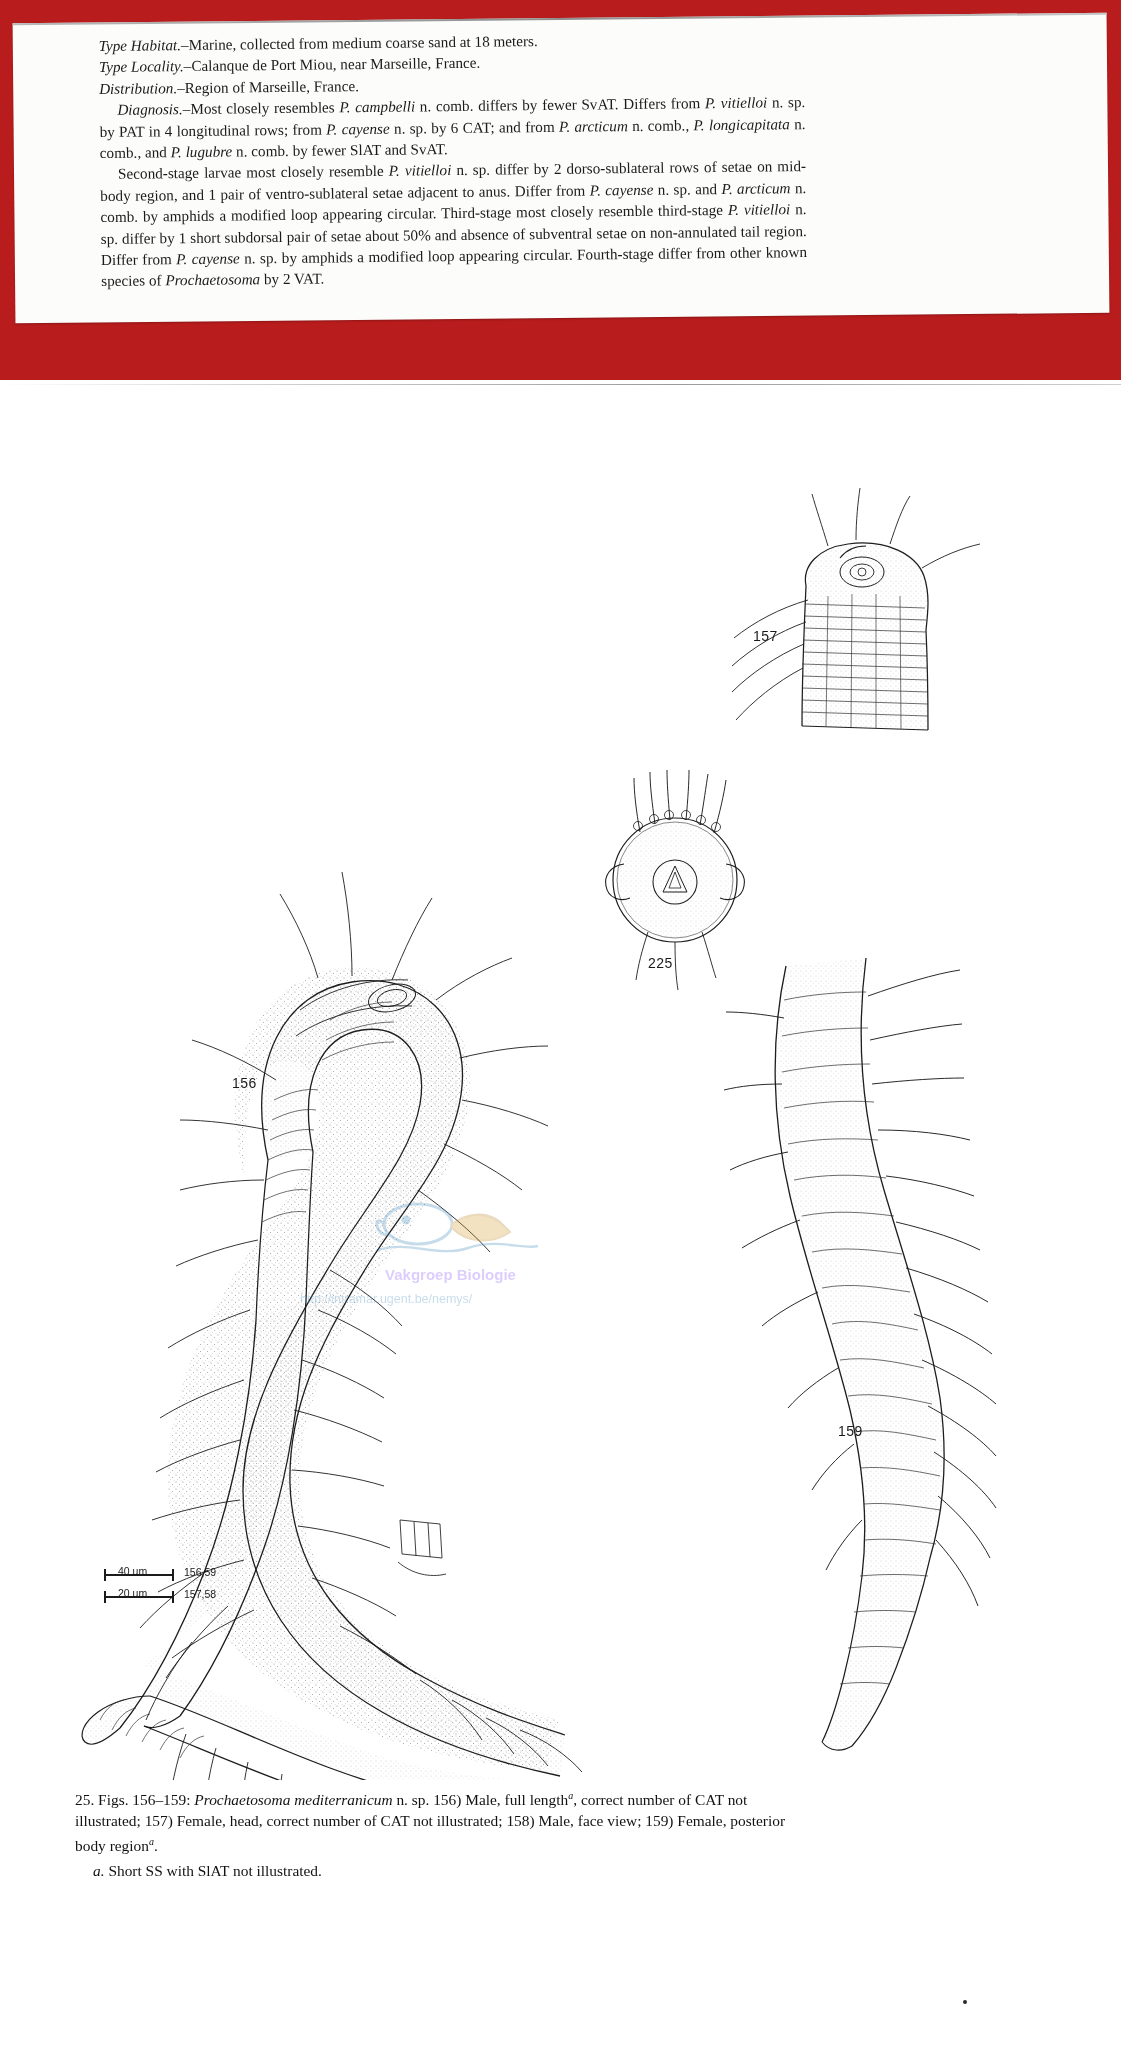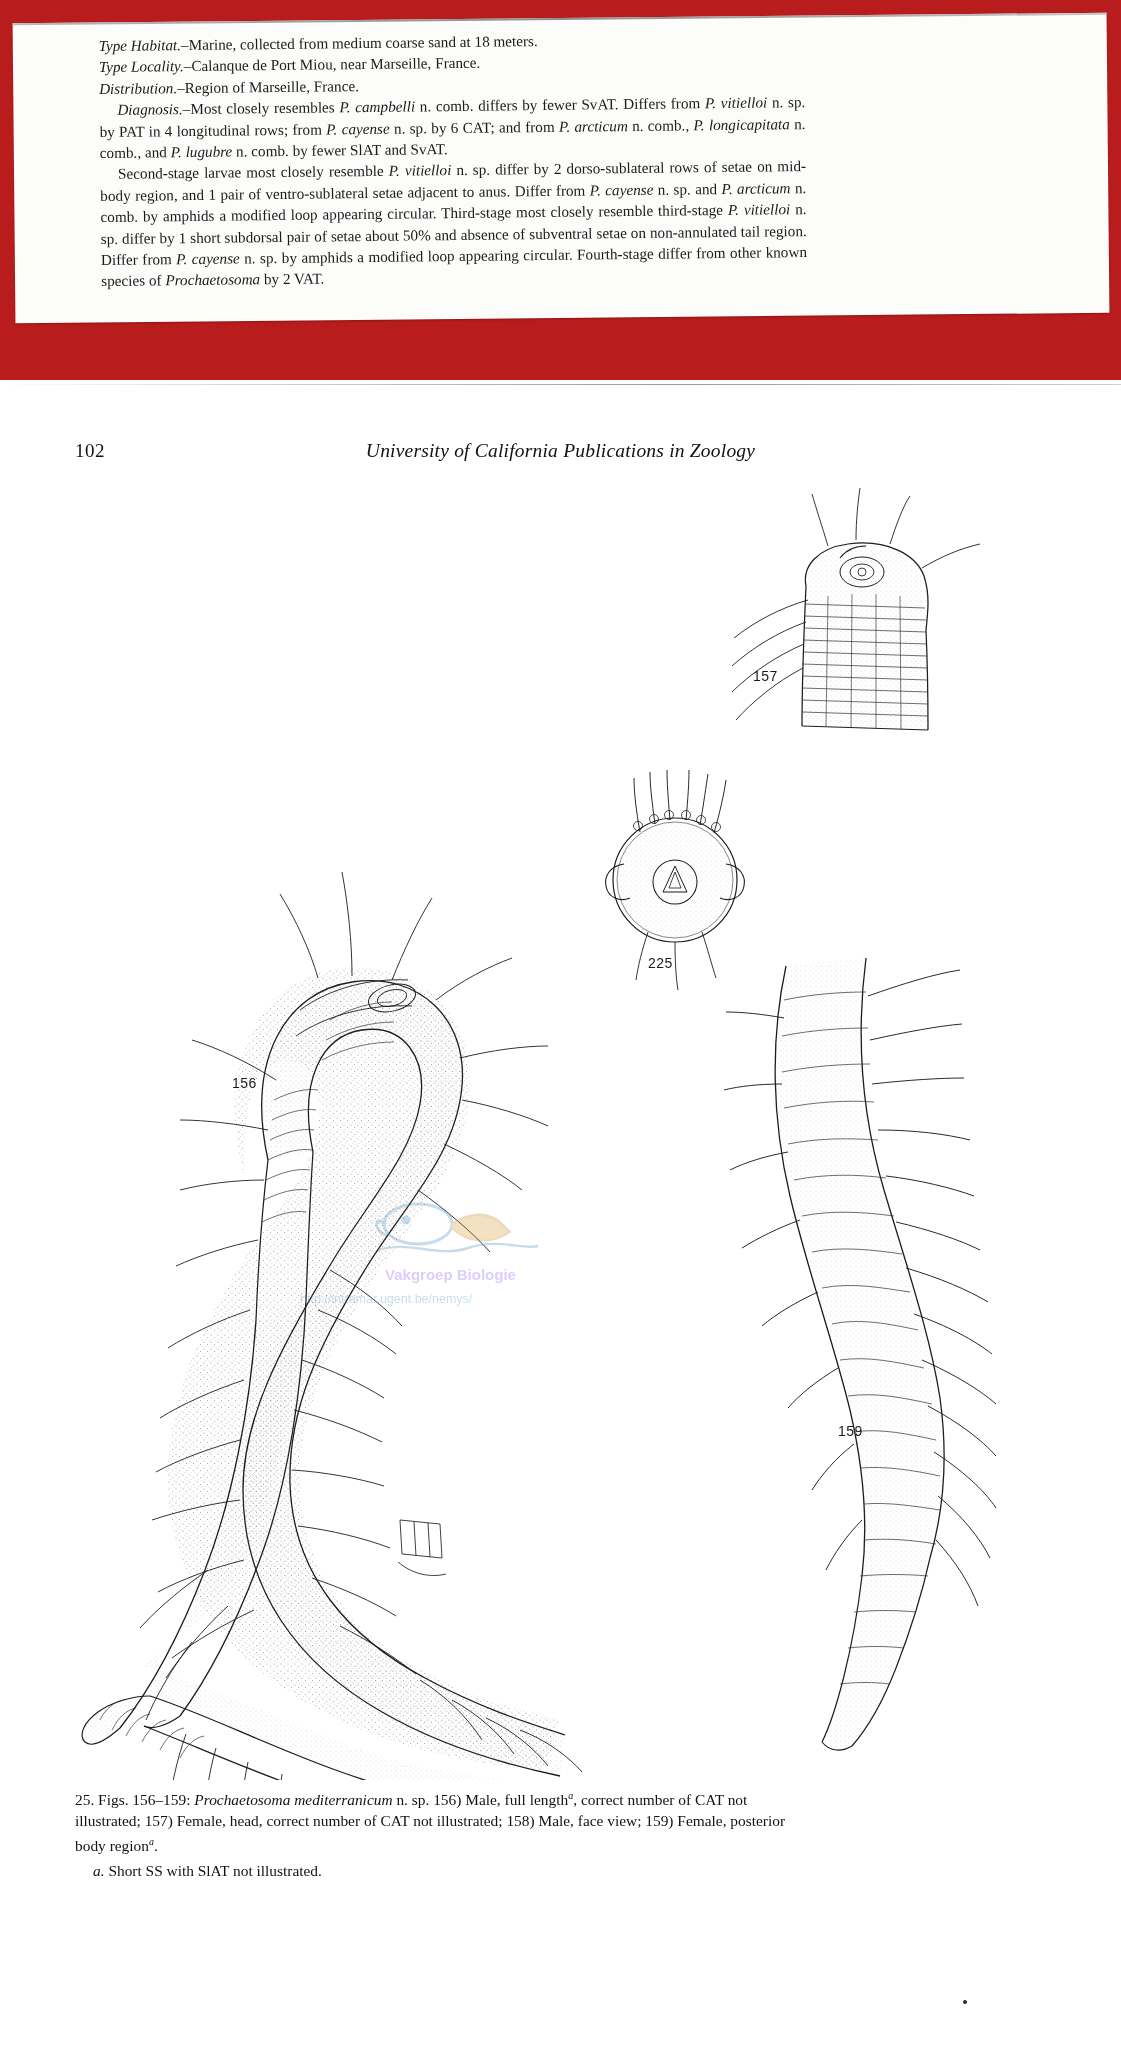--- a/index.html
+++ b/index.html
@@ -95,24 +95,20 @@
       <p class="ind">
         <span>Second-stage larvae most closely resemble </span><i>P. vitielloi</i><span> n. sp. differ by 2 dorso-sublateral rows of setae on mid-body region, and 1 pair of ventro-sublateral setae adjacent to anus. Differ from </span><i>P. cayense</i><span> n. sp. and </span><i>P. arcticum</i><span> n. comb. by amphids a modified loop appearing circular. Third-stage most closely resemble third-stage </span><i>P. vitielloi</i><span> n. sp. differ by 1 short subdorsal pair of setae about 50% and absence of subventral setae on non-annulated tail region. Differ from </span><i>P. cayense</i><span> n. sp. by amphids a modified loop appearing circular. Fourth-stage differ from other known species of </span><i>Prochaetosoma</i><span> by 2 VAT.</span>
       </p>
 
     </div>
   </div>
 </div>
 
 <div id="page">
 
-  <div id="running-head">
-    <div id="folio">102</div>
-    <div id="head-title">University of California Publications in Zoology</div>
-  </div>
 
   <div id="plate">
     <svg width="1121" height="1300" viewBox="0 0 1121 1300" xmlns="http://www.w3.org/2000/svg">
       <defs>
         <pattern id="stipple" width="7" height="7" patternUnits="userSpaceOnUse">
           <circle cx="1" cy="1" r="0.55" fill="#333"></circle>
           <circle cx="4.5" cy="3.5" r="0.5" fill="#444"></circle>
           <circle cx="2.5" cy="5.6" r="0.45" fill="#555"></circle>
           <circle cx="6" cy="6.2" r="0.4" fill="#4a4a4a"></circle>
         </pattern>
@@ -423,25 +419,41 @@
           <path d="M788 672 C766 676 746 682 730 690"></path>
           <path d="M800 740 C778 748 758 758 742 768"></path>
           <path d="M818 812 C796 822 776 834 762 846"></path>
           <path d="M838 888 C818 900 800 914 788 928"></path>
           <path d="M854 964 C836 978 822 994 812 1010"></path>
           <path d="M862 1040 C846 1056 834 1074 826 1090"></path>
         </g>
       </g>
     </svg>
 
-    <div class="figlabel" style="left:753px;top:148px;margin-top:40px;">157</div>
+    <div class="figlabel" style="left:753px;top:148px;">157</div>
     <div class="figlabel" style="left:232px;top:595px;">156</div>
     <div class="figlabel" style="left:648px;top:475px;">225</div>
     <div class="figlabel" style="left:838px;top:943px;">159</div>
 
+    <div id="scalebar">
+      <div class="row">
+        <div class="bar" style="width:70px;"></div>
+        <div class="tick" style="left:0;"></div>
+        <div class="tick" style="left:68px;"></div>
+        <div class="unit">40 um</div>
+        <div class="figs" style="left:80px;">156,59</div>
+      </div>
+      <div class="row">
+        <div class="bar" style="width:70px;"></div>
+        <div class="tick" style="left:0;"></div>
+        <div class="tick" style="left:68px;"></div>
+        <div class="unit">20 um</div>
+        <div class="figs" style="left:80px;">157,58</div>
+      </div>
+    </div>
 
     <div id="watermark">
       <svg id="wm-logo" viewBox="0 0 190 80" xmlns="http://www.w3.org/2000/svg">
         <ellipse cx="60" cy="36" rx="34" ry="20" fill="none" stroke="#4a8fc0" stroke-width="3"></ellipse>
         <circle cx="48" cy="32" r="4.5" fill="#4a8fc0"></circle>
         <path d="M26 36 C14 24 18 50 30 46" fill="none" stroke="#4a8fc0" stroke-width="3"></path>
         <path d="M94 36 C118 18 140 30 152 44 C134 56 110 56 94 40 Z" fill="#d9a23a" stroke="#c08b24" stroke-width="2"></path>
         <path d="M108 30 C122 22 138 28 146 38" fill="none" stroke="#b8842a" stroke-width="1.6"></path>
         <path d="M20 62 C50 52 80 70 110 60 C140 50 166 62 180 58" fill="none" stroke="#4a8fc0" stroke-width="2.4"></path>
       </svg>

